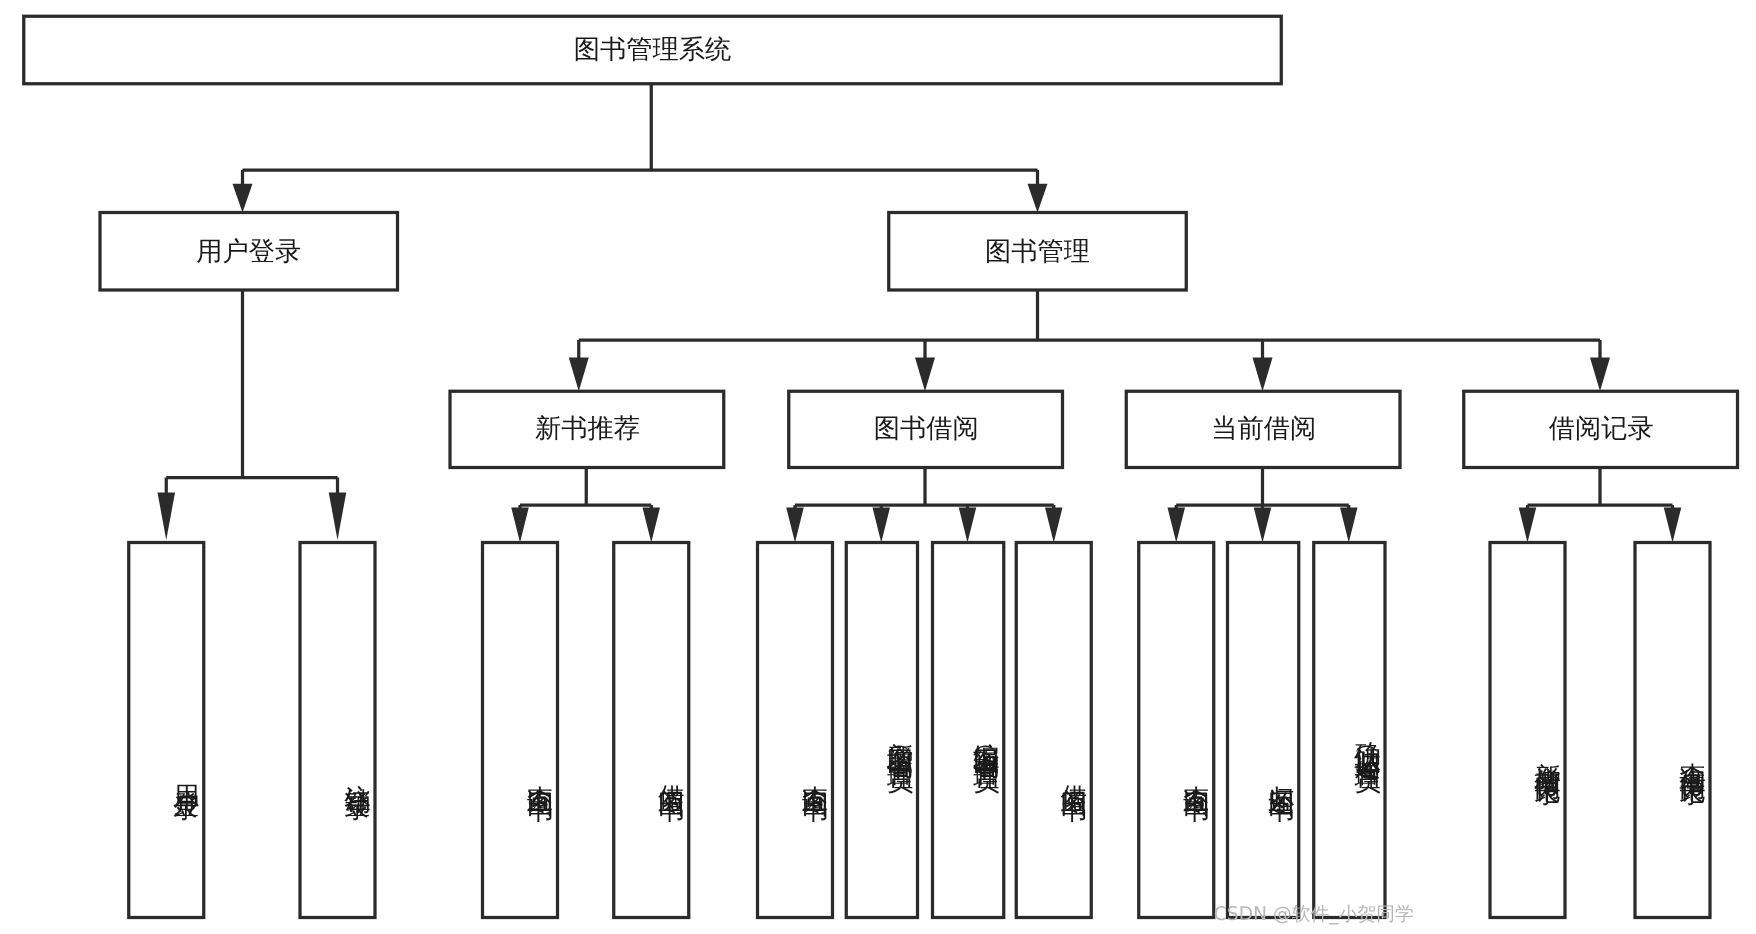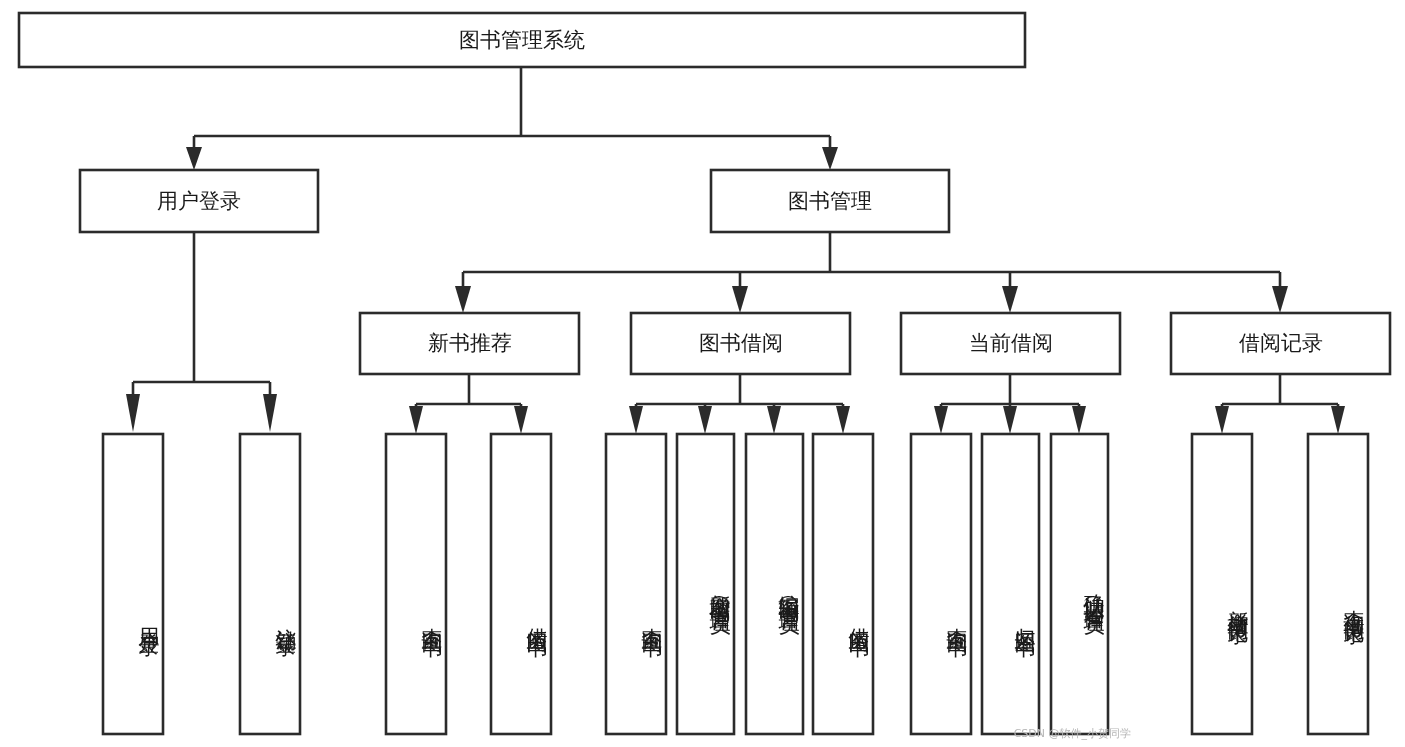--- a/index.html
+++ b/index.html
@@ -65,21 +65,21 @@
     justify-content: center;
     white-space: nowrap;
     pointer-events: none;
     user-select: none;
   }
   .watermark {
     position: absolute;
     right: 12px;
     bottom: 6px;
     font-family: "DejaVu Sans", "Liberation Sans", sans-serif;
-    font-size: 11px;
+    font-size: 15px;
     color: #b6b6b6;
     white-space: nowrap;
     user-select: none;
   }
 </style>
 </head>
 <body>
 
 <div id="diagram-root">
 

